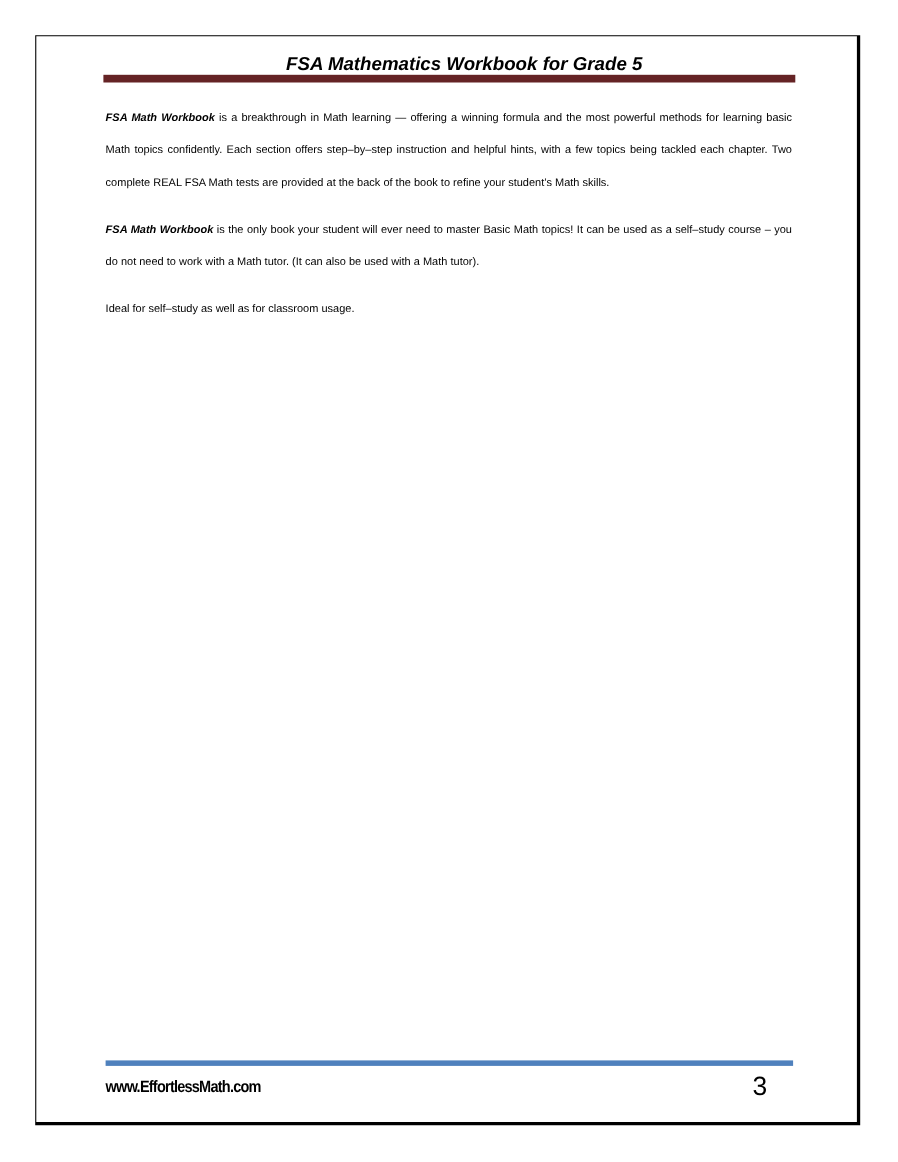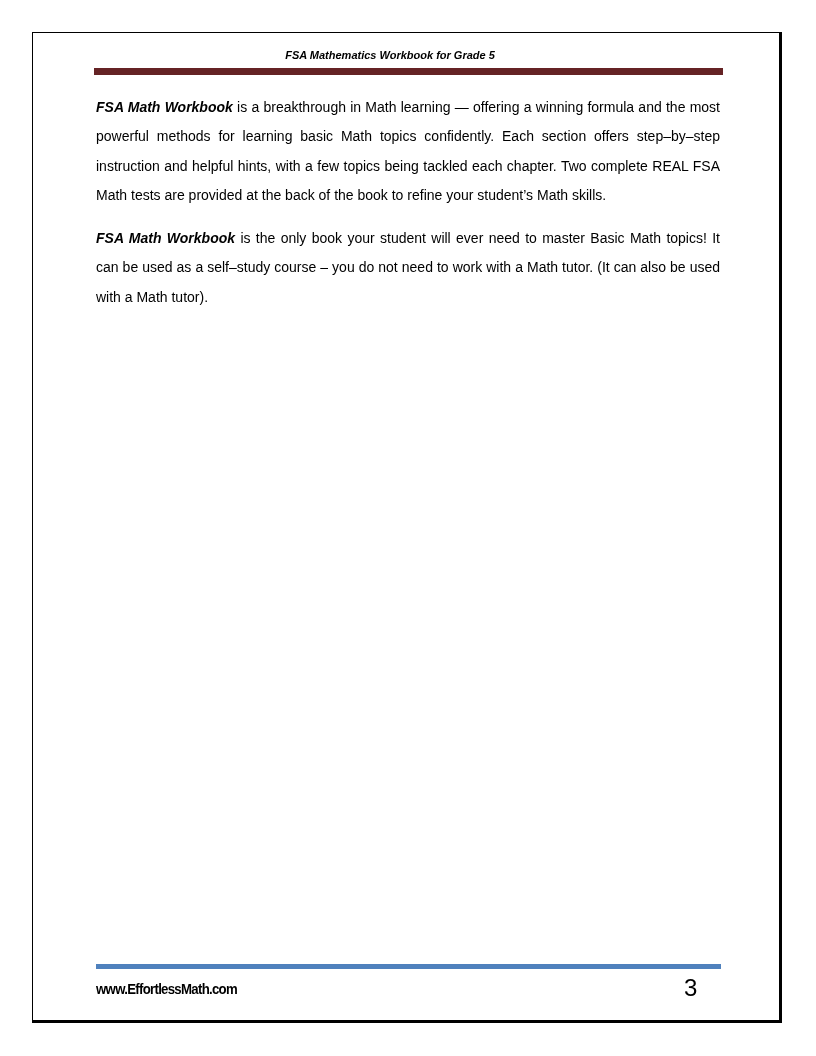--- a/index.html
+++ b/index.html
@@ -4,27 +4,27 @@
 <style>
   html, body { margin: 0; padding: 0; background: #ffffff; }
   body { width: 816px; height: 1056px; position: relative; overflow: hidden; font-family: "Liberation Sans", "DejaVu Sans", sans-serif; color: #000; }
   .page-border {
     position: absolute; left: 32px; top: 32px; width: 750px; height: 991px;
     border-left: 1px solid #000; border-top: 1px solid #000;
     border-right: 3px solid #000; border-bottom: 3px solid #000;
     box-sizing: border-box;
   }
   .header-title {
-    position: absolute; left: 76px; width: 628px; top: 49px; text-align: center;
-    font-style: italic; font-weight: bold; font-size: 11px; letter-spacing: 0px;
+    position: absolute; left: 108px; width: 628px; top: 49px; text-align: center;
+    font-style: italic; font-weight: bold; font-size: 17px; letter-spacing: 0px;
   }
   .header-rule { position: absolute; left: 94px; top: 68px; width: 629px; height: 7px; }
   .body-text {
     position: absolute; left: 96px; width: 624px; top: 93px;
-    font-size: 14px; line-height: 29.3px; text-align: justify;
+    font-size: 10px; line-height: 29.3px; text-align: justify;
   }
   .body-text p { margin: 0 0 14px 0; }
   .body-text .p1 { margin-bottom: 14px; }
   .bi { font-weight: bold; font-style: italic; }
   .b { font-weight: normal; }
   .footer-rule { position: absolute; left: 96px; top: 964px; width: 625px; height: 5px; }
   .footer-url {
     position: absolute; left: 96px; top: 980px; font-weight: bold; font-size: 15px;
     letter-spacing: -0.8px; transform: scaleX(0.88); transform-origin: left center;
   }
@@ -34,17 +34,18 @@
 <body>
 
 <div class="page-border"></div>
 
 <div class="header-title">FSA Mathematics Workbook for Grade 5</div>
 <div class="header-rule" style="background:#652325"></div>
 
 <div class="body-text">
   <p class="p1"><span class="bi">FSA Math Workbook</span><span> is a breakthrough in Math learning — offering a winning formula and the most powerful methods for learning basic Math topics confidently. Each section offers step–by–step instruction and helpful hints, with a few topics being tackled each chapter. Two complete REAL FSA Math tests are provided at the back of the book to refine your student’s Math skills.</span></p>
   <p><span class="bi">FSA Math Workbook</span><span class="b"> is the only book your student will ever need to master Basic Math topics!</span><span> It can be used as a self–study course – you do not need to work with a Math tutor. (It can also be used with a Math tutor).</span></p>
+  <p><span class="b">Ideal for self–study as well as for classroom usage.</span></p>
 </div>
 
 <div class="footer-rule" style="background:#4F81BD"></div>
 <div class="footer-url">www.EffortlessMath.com</div>
 <div class="page-number">3</div>
 
 </body></html>

